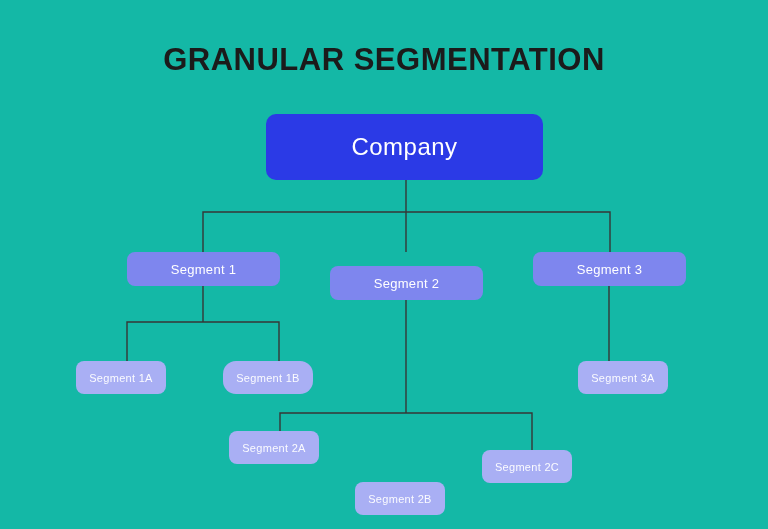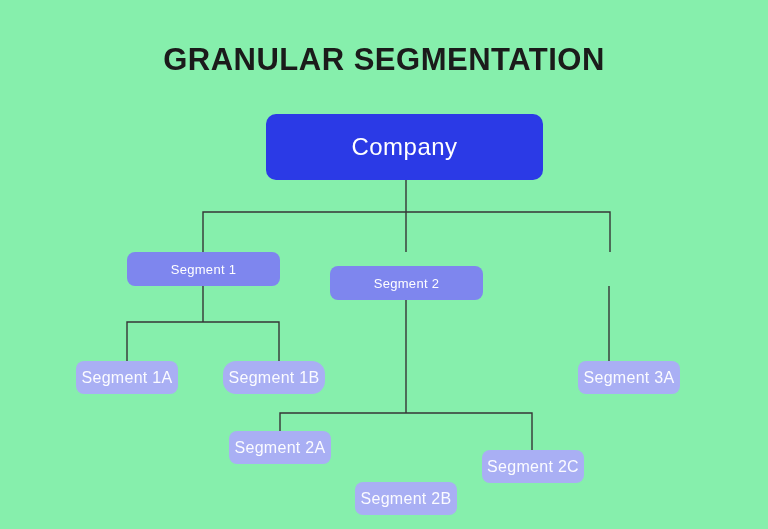--- a/index.html
+++ b/index.html
@@ -5,21 +5,21 @@
   html, body {
     margin: 0;
     padding: 0;
     background: #fcfcfa;
     font-family: "Liberation Sans", sans-serif;
   }
   .canvas {
     position: relative;
     width: 768px;
     height: 529px;
-    background: #86efac;
+    background: #14b8a6;
     overflow: hidden;
   }
   .page-title {
     position: absolute;
     left: 0;
     top: 42px;
     width: 768px;
     text-align: center;
     font-size: 31px;
     font-weight: 800;
@@ -58,25 +58,25 @@
     width: 153px;
     height: 34px;
     top: 252px;
     background: #7e86ee;
     border-radius: 8px;
     font-size: 13px;
     font-weight: 400;
     letter-spacing: 0.3px;
   }
   .node-leaf {
-    width: 102px;
+    width: 90px;
     height: 33px;
     background: #a9aff4;
     border-radius: 8px;
-    font-size: 16px;
+    font-size: 11px;
     font-weight: 400;
     letter-spacing: 0.3px;
     color: rgba(255,255,255,0.95);
   }
   #node-seg1 { left: 127px; }
   #node-seg2 { left: 330px; margin-top: 14px; }
   #node-seg3 { left: 533px; }
   #node-seg1a { left: 76px;  top: 361px; }
   #node-seg1b { left: 223px; top: 361px; border-radius: 13px; }
   #node-seg3a { left: 570px; top: 361px; margin-left: 8px; }
@@ -104,20 +104,21 @@
 
     <path d="M609 286 V361"></path>
   </svg>
 
   <div class="node node-root" id="node-company">Company</div>
 
   <div class="node node-branch" id="node-seg1">Segment 1</div>
 
   <div class="node node-branch" id="node-seg2">Segment 2</div>
 
+  <div class="node node-branch" id="node-seg3">Segment 3</div>
 
   <div class="node node-leaf" id="node-seg1a">Segment 1A</div>
 
   <div class="node node-leaf" id="node-seg1b">Segment 1B</div>
 
   <div class="node node-leaf" id="node-seg3a">Segment 3A</div>
 
   <div class="node node-leaf" id="node-seg2a">Segment 2A</div>
 
   <div class="node node-leaf" id="node-seg2b">Segment 2B</div>

